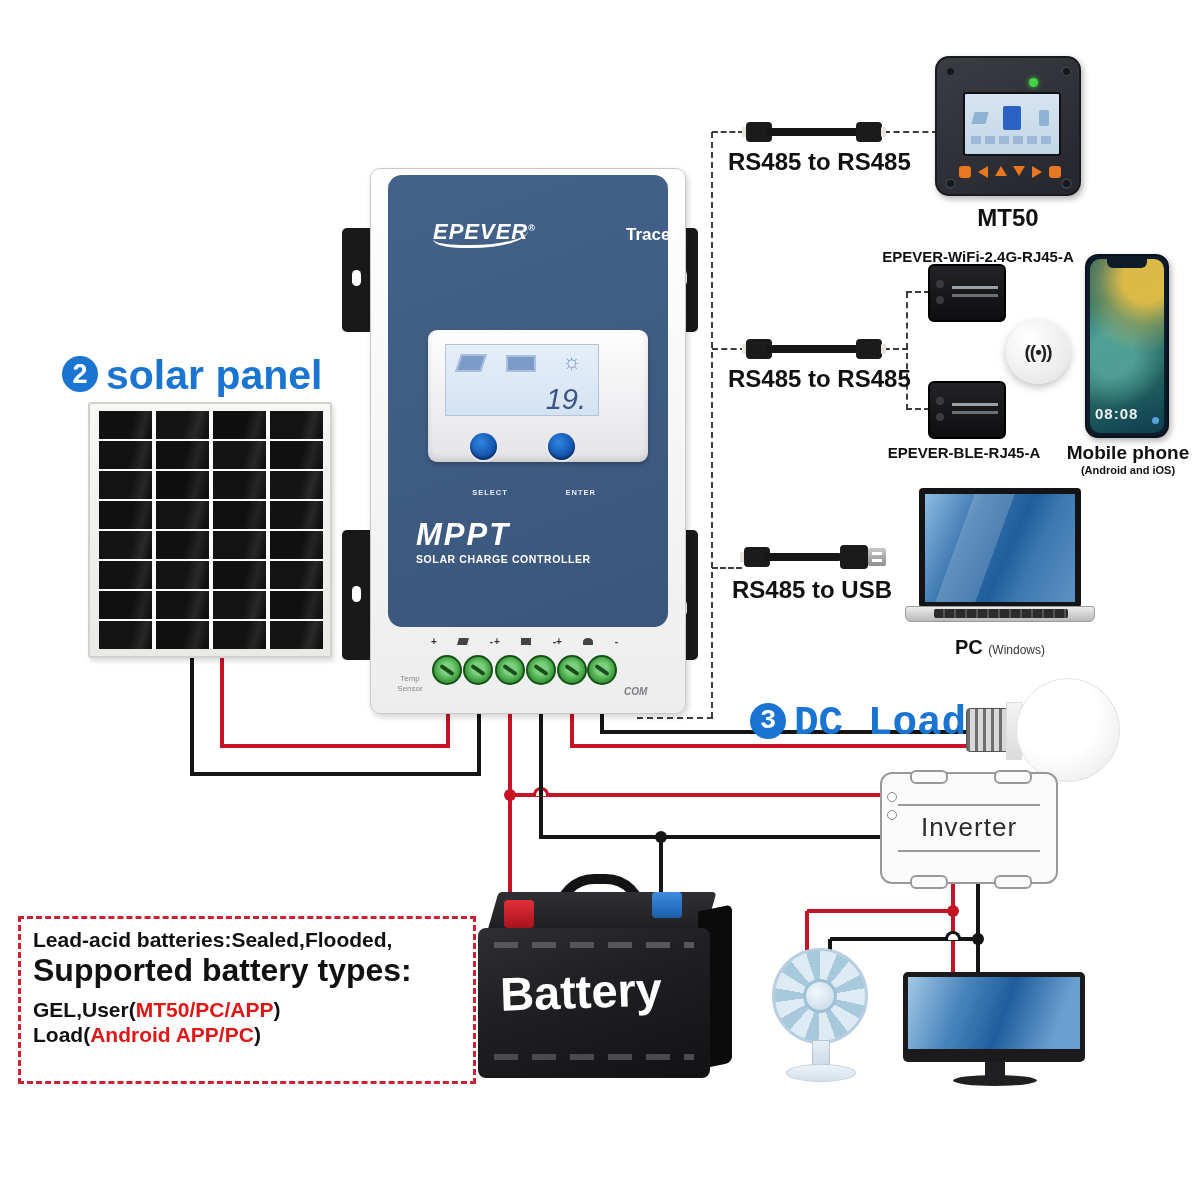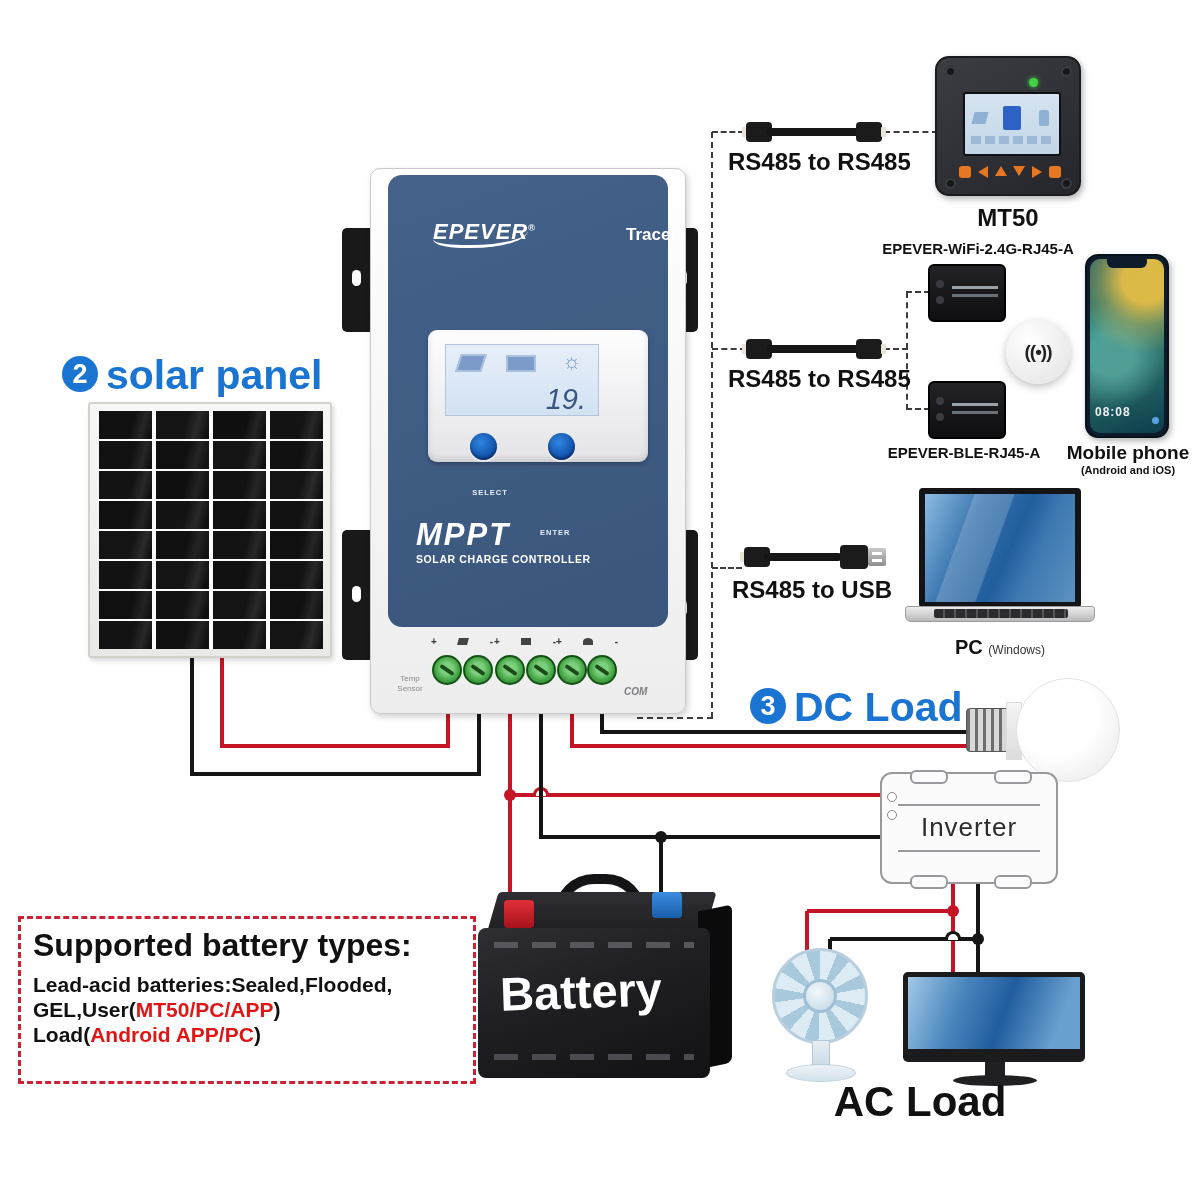--- a/index.html
+++ b/index.html
@@ -169,21 +169,21 @@
           <div class="abs" style="left:12px;top:9px;width:26px;height:18px;background:#7d9bc8;transform:skewX(-18deg);box-shadow:inset 0 0 0 2px #a9c0de;"></div>
           <div class="abs" style="left:60px;top:10px;width:30px;height:17px;background:#7d9bc8;box-shadow:inset 0 0 0 2px #a9c0de;"></div>
           <div class="abs" style="left:116px;top:4px;color:#7d9bc8;font-size:22px;">☼</div>
           <div class="abs" style="left:66px;top:30px;width:74px;text-align:right;font-family:Liberation Sans, sans-serif;font-style:italic;font-size:29px;color:#3a5584;margin-top:8px;">19.</div>
         </div>
 
         <div class="abs" style="left:42px;top:103px;width:27px;height:27px;border-radius:50%;background:radial-gradient(circle at 40% 35%,#2f86e0,#0d47a1 75%);box-shadow:0 0 0 2px #e9e9ec, inset 0 -2px 3px rgba(0,0,0,.4);"></div>
         <div class="abs" style="left:120px;top:103px;width:27px;height:27px;border-radius:50%;background:radial-gradient(circle at 40% 35%,#2f86e0,#0d47a1 75%);box-shadow:0 0 0 2px #e9e9ec, inset 0 -2px 3px rgba(0,0,0,.4);"></div>
       </div>
       <div class="abs" style="left:74px;top:313px;width:56px;text-align:center;color:#e7edf5;font-size:7.5px;font-weight:bold;letter-spacing:1px;">SELECT</div>
-      <div class="abs" style="left:152px;top:313px;width:56px;text-align:left;color:#e7edf5;font-size:7.5px;font-weight:bold;letter-spacing:1px;margin-top:40px;">ENTER</div>
+      <div class="abs" style="left:152px;top:313px;width:56px;text-align:right;color:#e7edf5;font-size:7.5px;font-weight:bold;letter-spacing:1px;">ENTER</div>
       <div class="abs" style="left:28px;top:342px;color:#fff;font-weight:bold;font-style:italic;font-size:31px;letter-spacing:2px;">MPPT</div>
       <div class="abs" style="left:28px;top:378px;color:#fff;font-weight:bold;font-size:10.5px;letter-spacing:0.6px;">SOLAR CHARGE CONTROLLER</div>
     </div>
 
     <div class="mark" style="left:91px;top:474px;">
       <span>+</span>
         <span class="mico" style="transform:skewX(-15deg);"></span>
         <span>-</span>
     </div>
     <div class="mark" style="left:154px;top:474px;">
@@ -253,54 +253,54 @@
       <span style="width:12px;height:12px;background:#e87722;border-radius:3px;"></span>
       <span style="width:0;height:0;border-top:6px solid transparent;border-bottom:6px solid transparent;border-right:10px solid #e87722;"></span>
       <span style="width:0;height:0;border-left:6px solid transparent;border-right:6px solid transparent;border-bottom:10px solid #e87722;"></span>
       <span style="width:0;height:0;border-left:6px solid transparent;border-right:6px solid transparent;border-top:10px solid #e87722;"></span>
       <span style="width:0;height:0;border-top:6px solid transparent;border-bottom:6px solid transparent;border-left:10px solid #e87722;"></span>
       <span style="width:12px;height:12px;background:#e87722;border-radius:3px;"></span>
     </div>
   </div>
   <div class="devlbl" style="left:950px;top:204px;width:116px;font-size:24px;">MT50</div>
 
-  <div class="devlbl" style="left:880px;top:240px;width:196px;font-size:15px;">EPEVER-WiFi-2.4G-RJ45-A</div>
+  <div class="devlbl" style="left:880px;top:248px;width:196px;font-size:15px;">EPEVER-WiFi-2.4G-RJ45-A</div>
   <div class="adapter" style="left:928px;top:264px;"></div>
   <div class="adapter" style="left:928px;top:381px;"></div>
   <div class="devlbl" style="left:884px;top:444px;width:160px;font-size:15px;">EPEVER-BLE-RJ45-A</div>
 
   <div class="abs" style="left:1006px;top:320px;width:64px;height:64px;border-radius:50%;background:radial-gradient(circle at 35% 30%,#ffffff,#e2e2e2);box-shadow:0 3px 8px rgba(0,0,0,.25);display:flex;align-items:center;justify-content:center;font-weight:bold;font-size:19px;color:#222;letter-spacing:-1px;">((•))</div>
 
   <div class="abs" style="left:1085px;top:254px;width:84px;height:184px;background:#0d1b2a;border-radius:13px;border:2px solid #08121d;box-sizing:border-box;box-shadow:2px 3px 6px rgba(0,0,0,.3);">
     <div class="abs" style="left:3px;top:3px;width:74px;height:174px;border-radius:10px;overflow:hidden;background:
       radial-gradient(circle at 75% 12%, rgba(230,190,70,.95) 0 14%, rgba(190,170,80,.5) 28%, transparent 45%),
       radial-gradient(circle at 30% 55%, rgba(90,170,160,.8) 0 20%, transparent 50%),
       linear-gradient(160deg,#145a66 0%,#1d7a72 35%,#2a6e68 60%,#0d3d4d 100%);">
       <div class="abs" style="left:17px;top:0;width:40px;height:9px;background:#0d1b2a;border-radius:0 0 6px 6px;"></div>
-      <div class="abs" style="left:5px;top:146px;color:rgba(255,255,255,.92);font-size:12px;font-weight:bold;letter-spacing:1px;">08:08</div>
+      <div class="abs" style="left:5px;top:146px;color:rgba(255,255,255,.92);font-size:15px;font-weight:bold;letter-spacing:1px;">08:08</div>
       <div class="abs" style="left:62px;top:158px;width:7px;height:7px;border-radius:50%;background:#5aa0e0;"></div>
     </div>
   </div>
   <div class="devlbl" style="left:1066px;top:442px;width:124px;font-size:19px;">Mobile phone</div>
   <div class="devlbl" style="left:1066px;top:464px;width:124px;font-size:11px;font-weight:bold;">(Android and iOS)</div>
 
   <div class="abs" style="left:905px;top:488px;width:190px;height:146px;">
     <div class="abs" style="left:14px;top:0;width:162px;height:120px;background:linear-gradient(115deg,#8cbbe2 0%,#3d78b0 30%,#1f5d9c 55%,#3d78b0 70%,#5d92c2 100%);border:6px solid #141416;border-radius:4px;box-sizing:border-box;">
       <div class="abs" style="left:30px;top:0;width:40px;height:108px;background:rgba(255,255,255,.18);transform:skewX(-20deg);"></div>
     </div>
     <div class="abs" style="left:0;top:118px;width:190px;height:16px;background:linear-gradient(#ececec,#b9b9bb);border-radius:3px 3px 6px 6px;border:1px solid #9b9b9e;box-sizing:border-box;">
       <div class="abs" style="left:28px;top:2px;width:134px;height:9px;background:repeating-linear-gradient(90deg,#2c2c2e 0 9px,#555 9px 11px);border-radius:2px;"></div>
     </div>
   </div>
   <div class="devlbl" style="left:905px;top:636px;width:190px;font-size:20px;">
     <span>PC</span>
     <span style="font-size:12px;font-weight:normal;color:#333;">(Windows)</span>
   </div>
 
-  <div class="seclbl" style="left:750px;top:684px;font-size:41px;">
+  <div class="seclbl" style="left:750px;top:700px;font-size:41px;font-family:Liberation Mono, monospace;">
     <span class="badge">3</span><span>DC Load</span>
   </div>
   <div class="abs" style="left:964px;top:676px;width:164px;height:102px;">
     <div class="abs" style="left:2px;top:32px;width:44px;height:44px;border-radius:4px 0 0 4px;background:repeating-linear-gradient(90deg,#6e6e6e 0 3px,#d8d8d8 3px 8px);border:1px solid #555;box-sizing:border-box;"></div>
     <div class="abs" style="left:42px;top:26px;width:14px;height:56px;background:linear-gradient(#f4f4f4,#dcdcdc);border:1px solid #ddd;"></div>
     <div class="abs" style="left:52px;top:2px;width:104px;height:104px;border-radius:50%;background:radial-gradient(circle at 38% 35%,#ffffff 0 45%,#f1f1f1 75%,#e3e3e3 100%);border:1px solid #e2e2e2;box-sizing:border-box;"></div>
   </div>
 
   <div class="abs" style="left:880px;top:772px;width:178px;height:112px;background:#fbfbfb;border:2.5px solid #97999d;border-radius:12px;box-sizing:border-box;">
     <div class="abs" style="left:28px;top:-4px;width:34px;height:10px;background:#fbfbfb;border:2px solid #97999d;border-radius:6px;"></div>
@@ -322,35 +322,34 @@
     <div class="abs" style="left:40px;top:92px;width:16px;height:28px;background:linear-gradient(#e6eef4,#c8d9e4);border:1px solid #b4c7d4;"></div>
     <div class="abs" style="left:14px;top:116px;width:68px;height:16px;border-radius:50%;background:linear-gradient(#eef4f8,#d3e1ea);border:1px solid #bccdd9;"></div>
   </div>
   <div class="abs" style="left:903px;top:972px;width:186px;height:118px;">
     <div class="abs" style="left:0;top:0;width:182px;height:90px;background:#1b1b1d;border-radius:5px;padding:5px;box-sizing:border-box;">
       <div style="width:100%;height:72px;background:linear-gradient(110deg,#a3c8e6 0%,#4a86bd 30%,#205d9e 55%,#6aa0cf 85%);"></div>
     </div>
     <div class="abs" style="left:82px;top:90px;width:20px;height:14px;background:#202022;"></div>
     <div class="abs" style="left:50px;top:103px;width:84px;height:11px;border-radius:50%;background:#202022;"></div>
   </div>
-  <div class="abs" style="left:826px;top:1078px;width:188px;text-align:center;font-size:42px;font-weight:bold;color:#111;">AC Load</div>
 
   <div class="abs" style="left:476px;top:870px;width:262px;height:214px;">
     <div class="abs" style="left:78px;top:4px;width:92px;height:40px;border:10px solid #141416;border-bottom:none;border-radius:46px 46px 0 0;box-sizing:border-box;"></div>
     <div class="abs" style="left:16px;top:22px;width:218px;height:46px;background:linear-gradient(#303034,#1c1c1f);transform:skewX(-16deg);border-radius:4px;"></div>
     <div class="abs" style="left:222px;top:38px;width:34px;height:158px;background:#0b0b0c;transform:skewY(-12deg);border-radius:0 6px 6px 0;"></div>
     <div class="abs" style="left:28px;top:30px;width:30px;height:28px;background:linear-gradient(#e03038,#a8121c);border-radius:4px;"></div>
     <div class="abs" style="left:176px;top:22px;width:30px;height:26px;background:linear-gradient(#3c8ce0,#1a5faa);border-radius:4px;"></div>
     <div class="abs" style="left:2px;top:58px;width:232px;height:150px;background:linear-gradient(160deg,#2e2e33 0%,#202024 40%,#121214 100%);border-radius:8px;">
       <div class="abs" style="left:16px;top:14px;width:200px;height:6px;background:repeating-linear-gradient(90deg,#56565c 0 24px,transparent 24px 38px);"></div>
       <div class="abs" style="left:22px;top:36px;color:#fff;font-size:47px;font-weight:bold;transform:rotate(-2deg);">Battery</div>
       <div class="abs" style="left:16px;top:126px;width:200px;height:6px;background:repeating-linear-gradient(90deg,#4a4a50 0 24px,transparent 24px 38px);"></div>
     </div>
   </div>
 
   <div class="abs" style="left:18px;top:916px;width:458px;height:168px;border:3px dashed #cc2233;box-sizing:border-box;padding:8px 12px;">
+    <div style="font-size:21px;font-weight:bold;color:#111;line-height:25px;">Lead-acid batteries:Sealed,Flooded,</div>
     <div style="font-size:32px;font-weight:bold;color:#111;margin-bottom:8px;">Supported battery types:</div>
-    <div style="font-size:21px;font-weight:bold;color:#111;line-height:25px;">Lead-acid batteries:Sealed,Flooded,</div>
     <div style="font-size:21px;font-weight:bold;line-height:25px;"><span style="color:#111;">GEL,User(</span><span style="color:#e01515;">MT50/PC/APP</span><span style="color:#111;">)</span></div>
     <div style="font-size:21px;font-weight:bold;line-height:25px;"><span style="color:#111;">Load(</span><span style="color:#e01515;">Android APP/PC</span><span style="color:#111;">)</span></div>
   </div>
 
 </div>
 
 </body></html>

